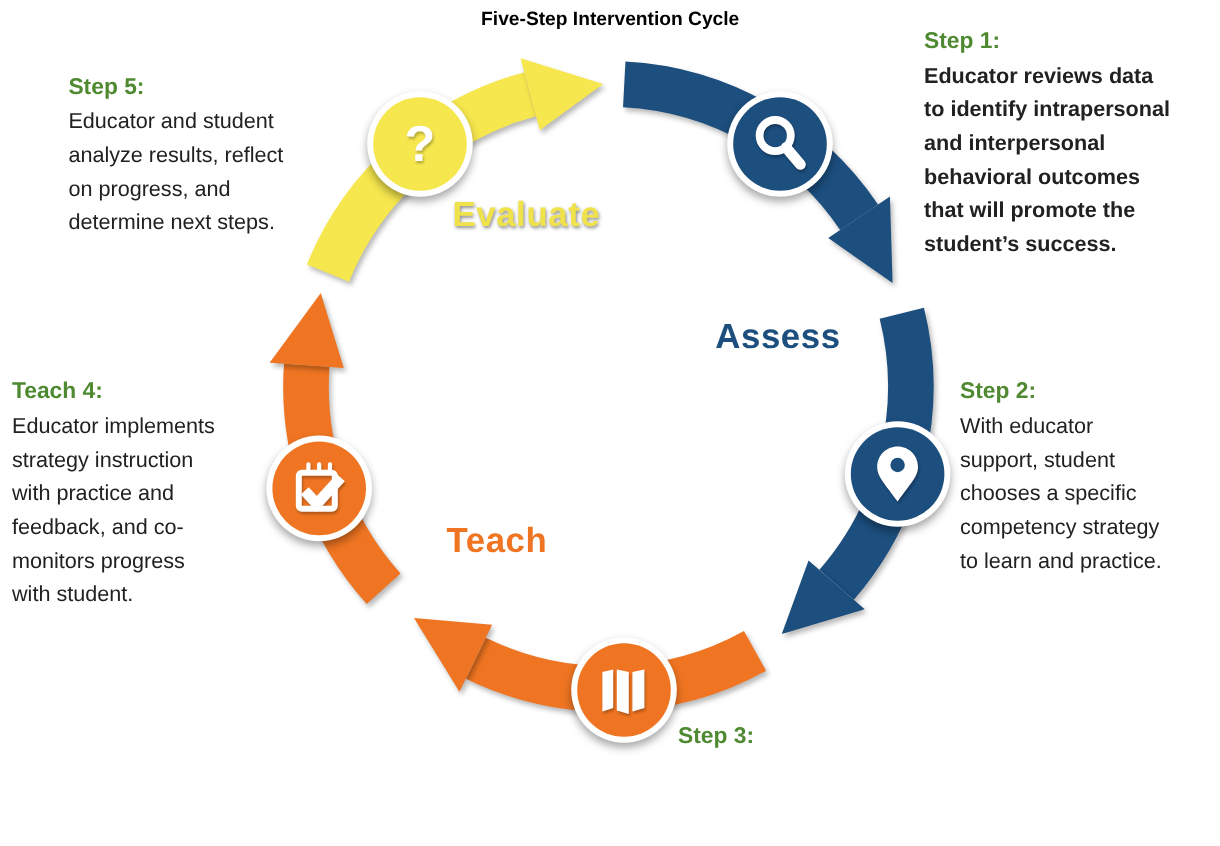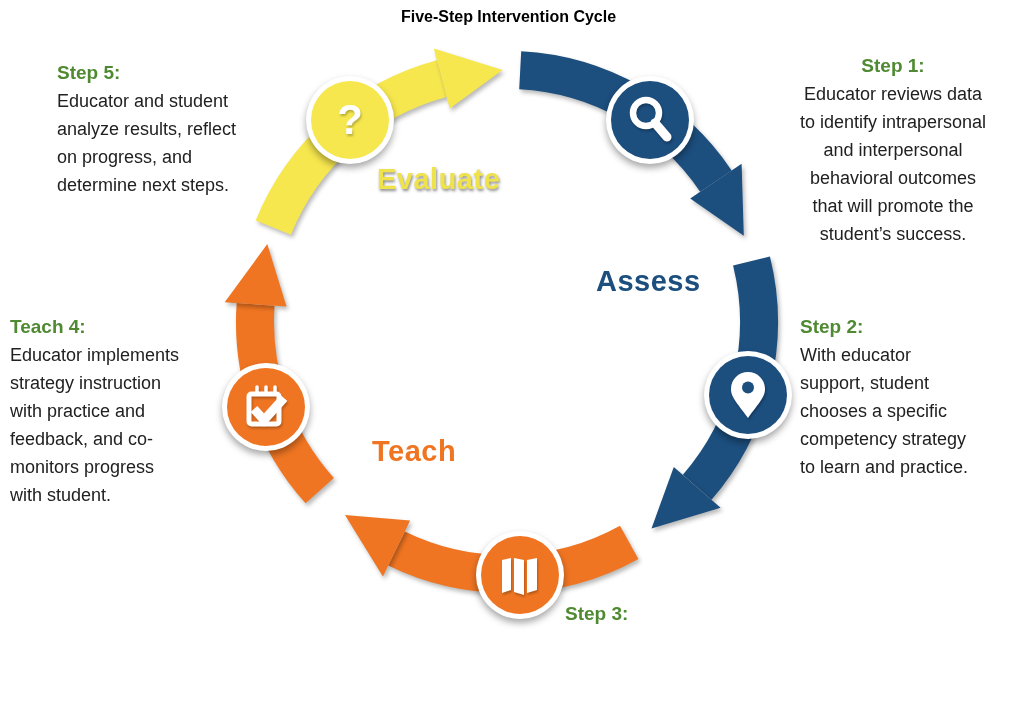--- a/index.html
+++ b/index.html
@@ -90,23 +90,23 @@
   <div class="node" style="left:266px; top:407px;">
     <div class="disc" style="background-color: rgb(239, 117, 34);">
       <svg class="glyph" width="56" height="56" viewBox="0 0 56 56">
         <rect x="11" y="15" width="30" height="30" rx="2.5" fill="none" stroke="#ffffff" stroke-width="5"></rect>
         <path d="M19 8 V15 M28 8 V15 M37 8 V15" stroke="#ffffff" stroke-width="3.5" stroke-linecap="round" fill="none"></path>
         <path d="M16 30 L26 41 L46 19" fill="none" stroke="#ffffff" stroke-width="9"></path>
       </svg>
     </div>
   </div>
 
-  <div class="step" style="left:770px; top:51px; width:246px;text-align:center;">
+  <div class="step" style="left:770px; top:20px; width:246px;">
     <div class="step-heading" style="color: rgb(79, 138, 50);">Step 1:</div>
-    <div class="step-body" style="color: rgb(33, 33, 33);">Educator reviews data
+    <div class="step-body" style="color: rgb(33, 33, 33); font-weight: bold;">Educator reviews data
 to identify intrapersonal
 and interpersonal
 behavioral outcomes
 that will promote the
 student’s success.</div>
   </div>
 
   <div class="step" style="left:800px; top:312px; width:216px;">
     <div class="step-heading" style="color: rgb(79, 138, 50);">Step 2:</div>
     <div class="step-body" style="color: rgb(33, 33, 33);">With educator

